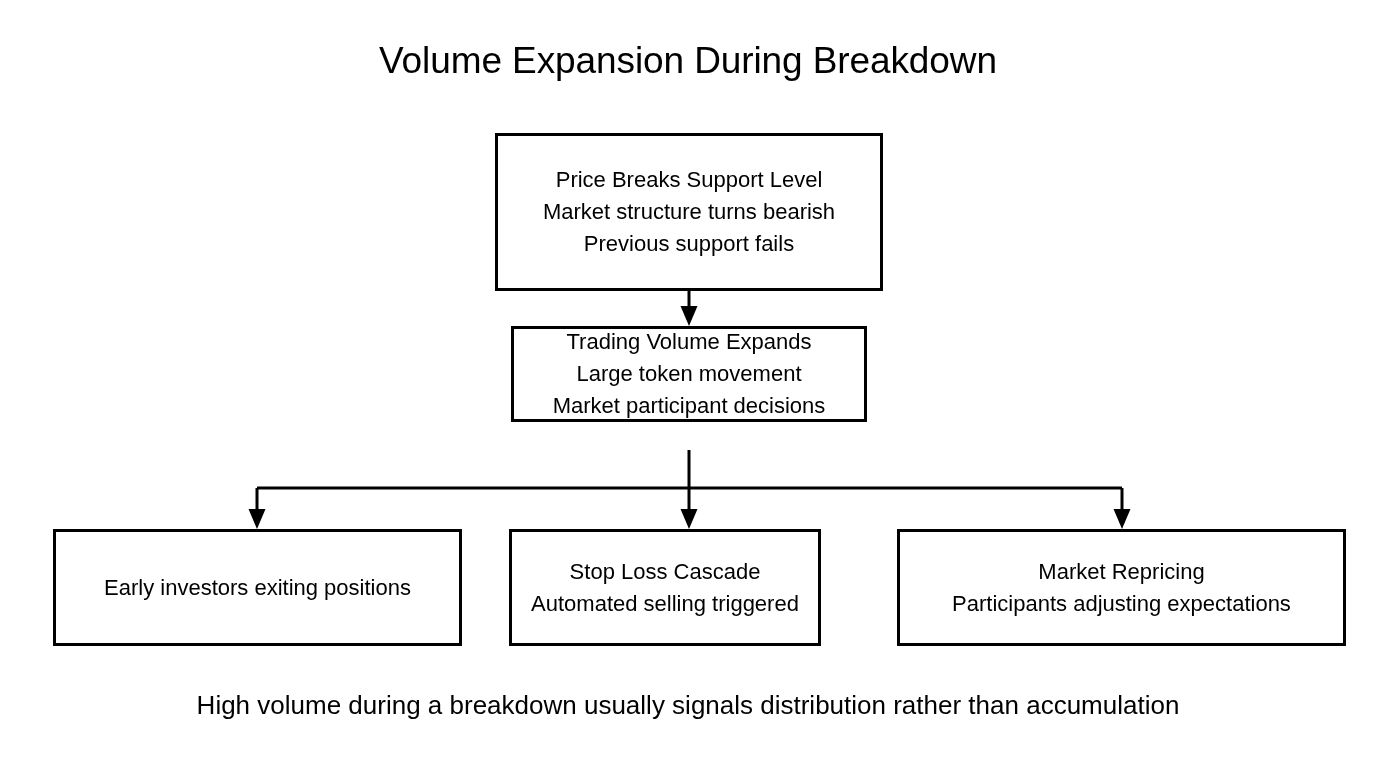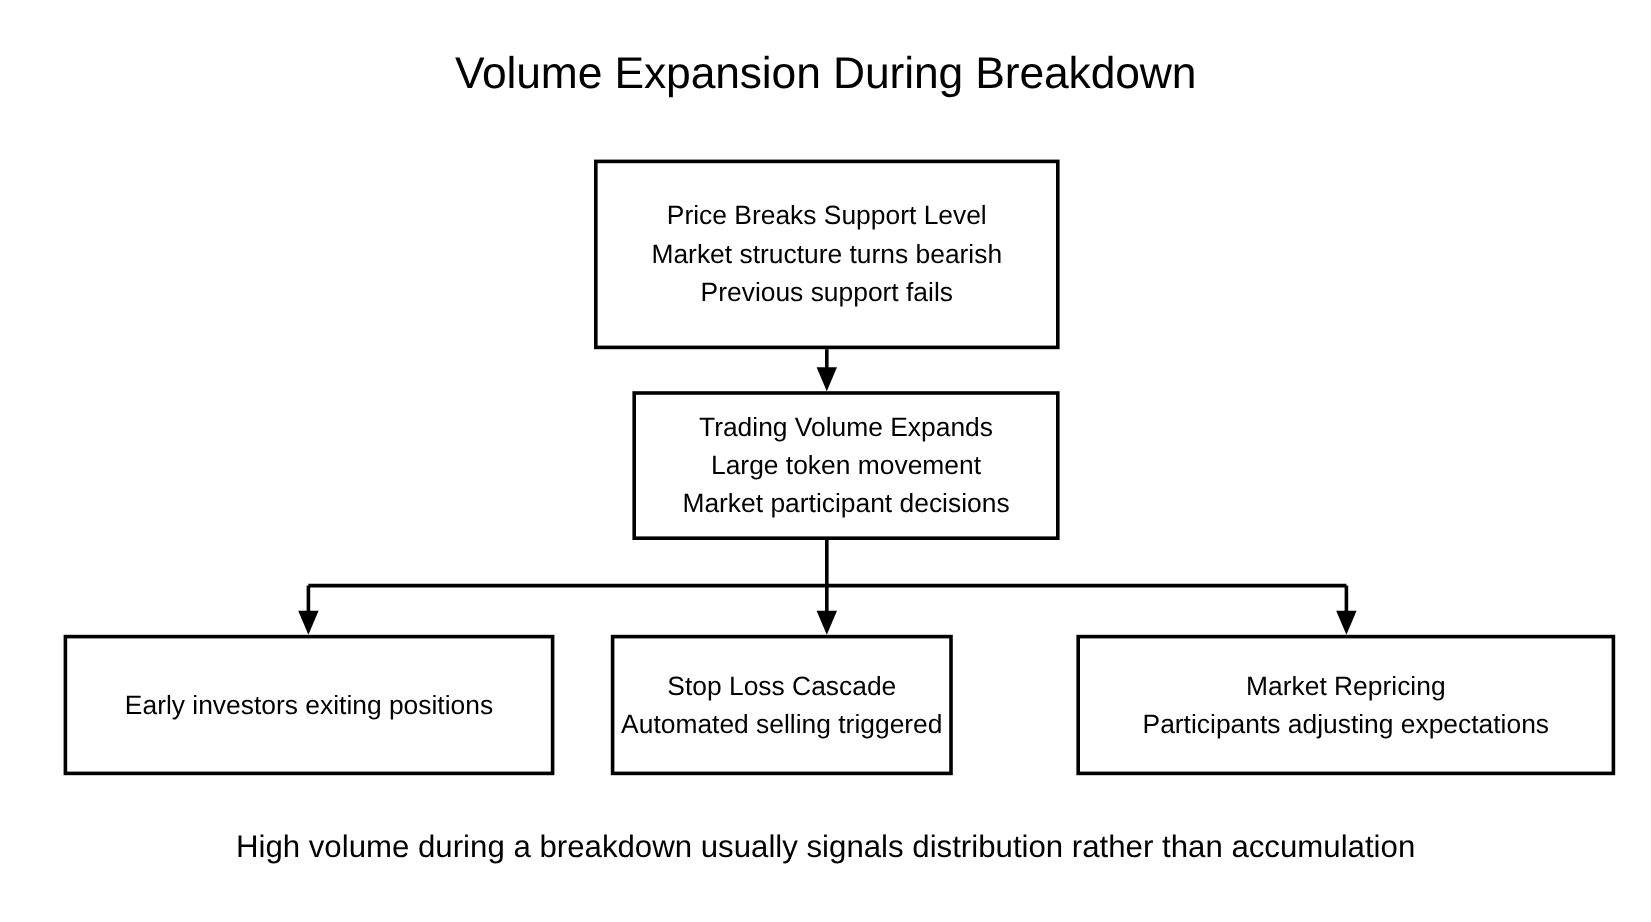--- a/index.html
+++ b/index.html
@@ -69,33 +69,32 @@
   #node-price-break {
     left: 495px;
     top: 133px;
     width: 388px;
     height: 158px;
   }
   #node-volume-expands {
     left: 511px;
     top: 326px;
     width: 356px;
-    height: 124px;
-    margin-left: 16px;
+    height: 96px;
   }
   #node-large-holder {
     left: 53px;
     top: 529px;
     width: 409px;
     height: 117px;
   }
   #node-stop-loss {
     left: 509px;
     top: 529px;
-    width: 285px;
+    width: 312px;
     height: 117px;
   }
   #node-market-repricing {
     left: 897px;
     top: 529px;
     width: 449px;
     height: 117px;
   }
 
   

